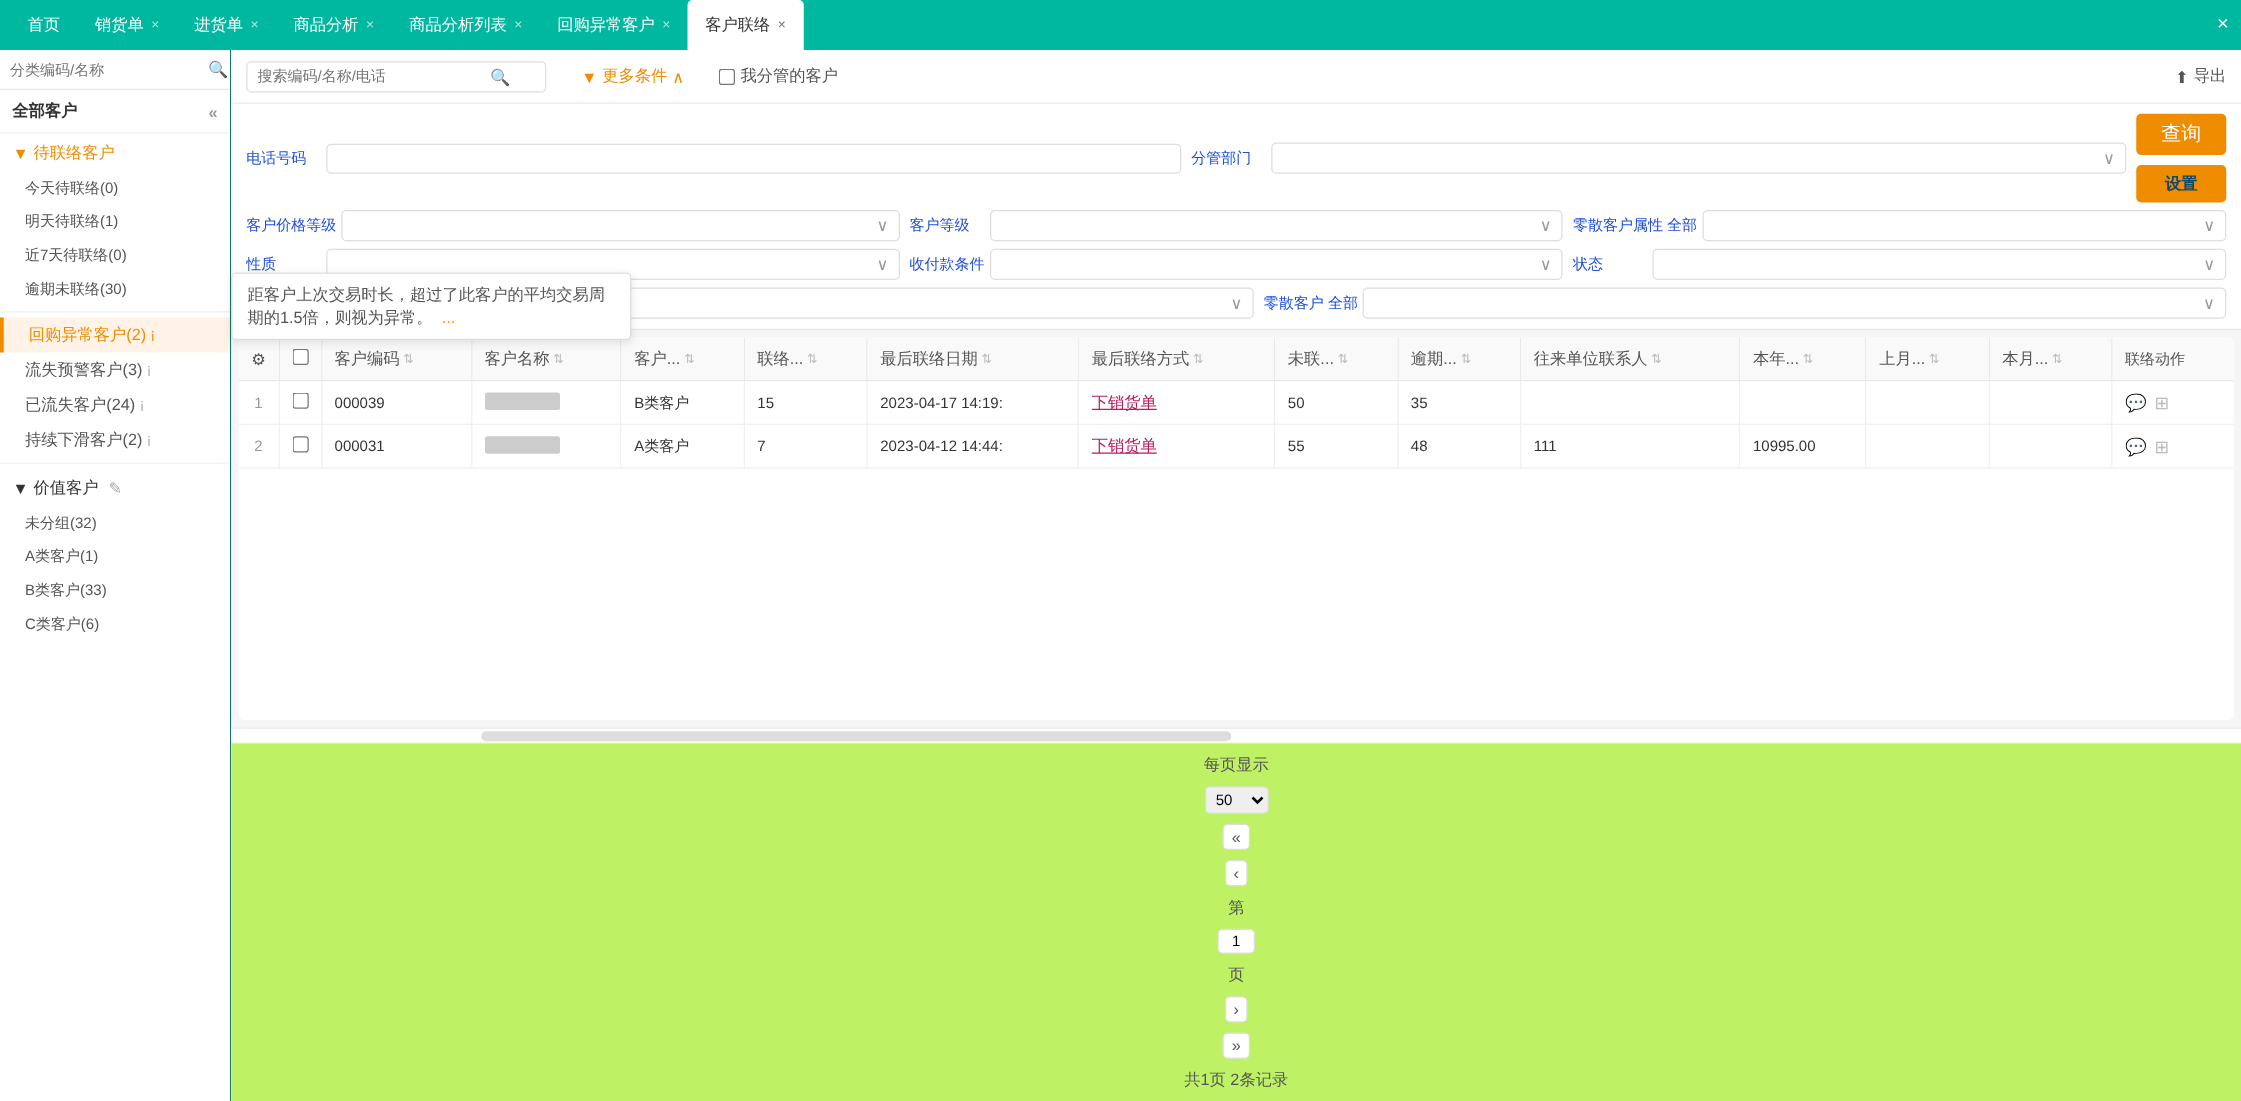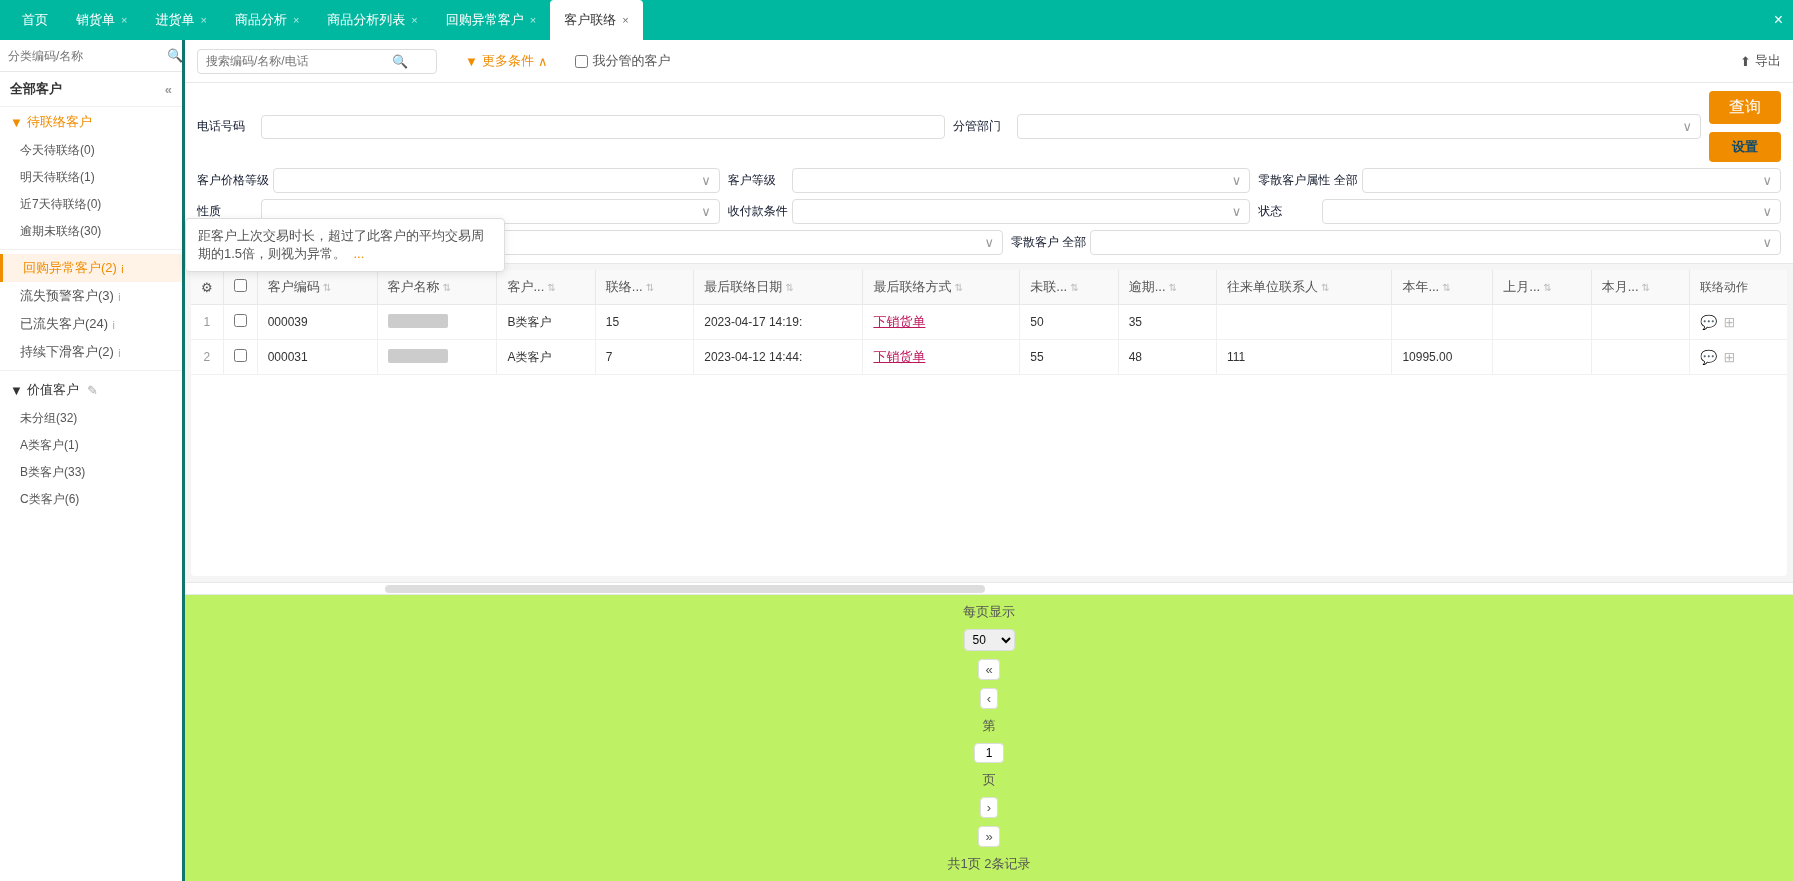--- a/index.html
+++ b/index.html
@@ -48,21 +48,21 @@
     
     .main-layout {
       display: flex;
       height: calc(881px - 40px);
     }
 
     
     .sidebar {
       width: 185px;
       background: white;
-      border-right: 3px solid #0f766e;
+      border-right: 1px solid #0f766e;
       display: flex;
       flex-direction: column;
       overflow-y: auto;
       flex-shrink: 0;
     }
     .sidebar-search {
       padding: 8px;
       border-bottom: 1px solid #e8e8e8;
       display: flex;
       align-items: center;
@@ -215,21 +215,21 @@
       margin-bottom: 6px;
     }
     .filter-row:last-child { margin-bottom: 0; }
     .filter-field {
       display: flex;
       align-items: center;
       gap: 4px;
       flex: 1;
     }
     .filter-label {
-      color: #0f172a;
+      color: #1d4ed8;
       font-size: 12px;
       white-space: nowrap;
       min-width: 60px;
     }
     .filter-input {
       flex: 1;
       border: 1px solid #ddd;
       border-radius: 4px;
       padding: 4px 8px;
       font-size: 12px;

